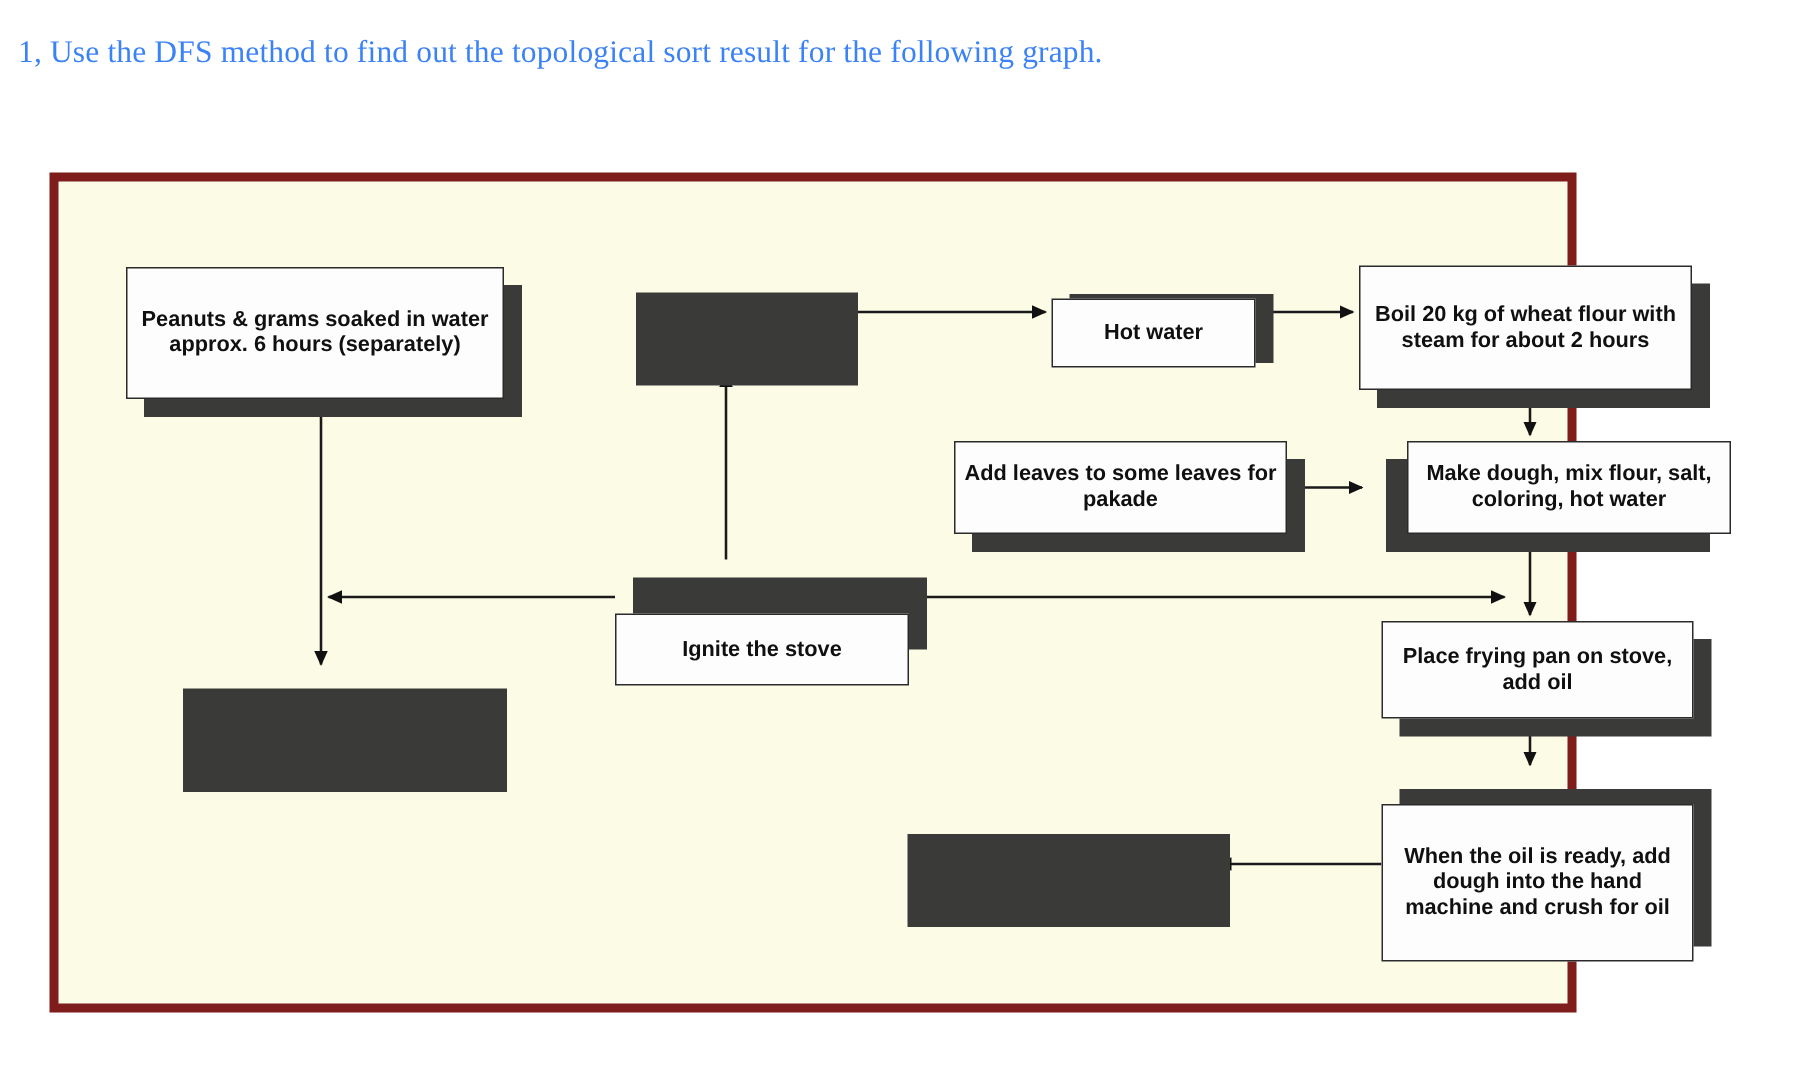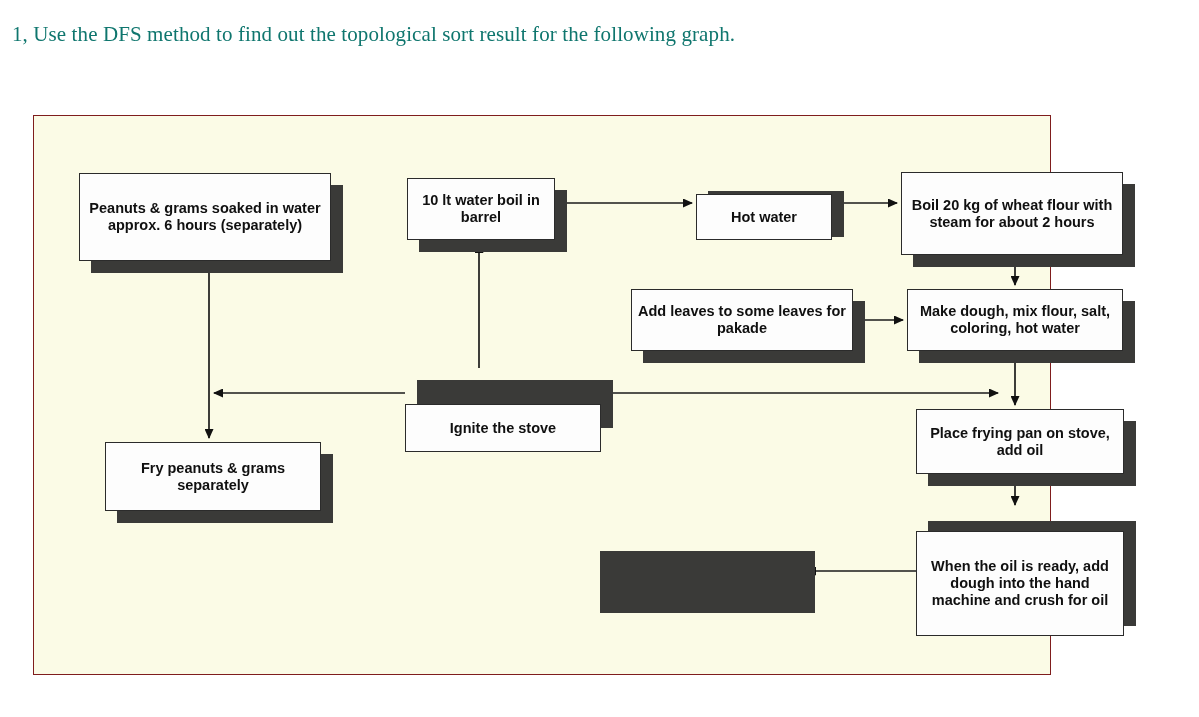--- a/index.html
+++ b/index.html
@@ -21,32 +21,32 @@
     width: 1199px;
     height: 717px;
     background: #ffffff;
   }
   .question {
     position: absolute;
     left: 12px;
     top: 22px;
     font-family: "Liberation Serif", serif;
     font-size: 21px;
-    color: #0f766e;
+    color: #3b82f6;
     letter-spacing: 0.1px;
     white-space: nowrap;
   }
   #figure {
     position: absolute;
     left: 33px;
     top: 115px;
     width: 1018px;
     height: 560px;
     background: #fbfbe6;
-    border: 1px solid #7f1d1d;
+    border: 6px solid #7f1d1d;
     box-sizing: border-box;
   }
   .canvas {
     position: absolute;
     left: 0; top: 0;
     width: 1133px;
     height: 560px;
   }
   svg.edges {
     position: absolute;
@@ -129,40 +129,34 @@
 
           <line x1="371" y1="277" x2="180" y2="277" marker-end="url(#ah)"></line>
 
           <line x1="567" y1="277" x2="964" y2="277" marker-end="url(#ah)"></line>
         </g>
       </svg>
 
       <div class="node" style="left:45px; top:57px; width:252px; height:88px;">
         <span class="label">Peanuts &amp; grams soaked in water approx. 6 hours (separately)</span>
       </div>
-      <div class="node" style="left:373px; top:62px; width:148px; height:62px;">
-        <span class="label">10 lt water boil in barrel</span>
-      </div>
       <div class="node" style="left:662px; top:78px; width:136px; height:46px;">
         <span class="label">Hot water</span>
       </div>
       <div class="node" style="left:867px; top:56px; width:222px; height:83px;">
         <span class="label">Boil 20 kg of wheat flour with steam for about 2 hours</span>
       </div>
       <div class="node" style="left:597px; top:173px; width:222px; height:62px;">
         <span class="label">Add leaves to some leaves for pakade</span>
       </div>
-      <div class="node" style="left:873px; top:173px; width:216px; height:62px;text-align:center;">
+      <div class="node" style="left:899px; top:173px; width:216px; height:62px;text-align:center;">
         <span class="label">Make dough, mix flour, salt, coloring, hot water</span>
       </div>
       <div class="node" style="left:371px; top:252px; width:196px; height:48px;margin-top:36px;">
         <span class="label">Ignite the stove</span>
-      </div>
-      <div class="node" style="left:71px; top:326px; width:216px; height:69px;">
-        <span class="label">Fry peanuts &amp; grams separately</span>
       </div>
       <div class="node" style="left:882px; top:293px; width:208px; height:65px;">
         <span class="label">Place frying pan on stove, add oil</span>
       </div>
       <div class="node" style="left:882px; top:393px; width:208px; height:105px;margin-top:22px;">
         <span class="label">When the oil is ready, add dough into the hand machine and crush for oil</span>
       </div>
 
     </div>
   </div>

